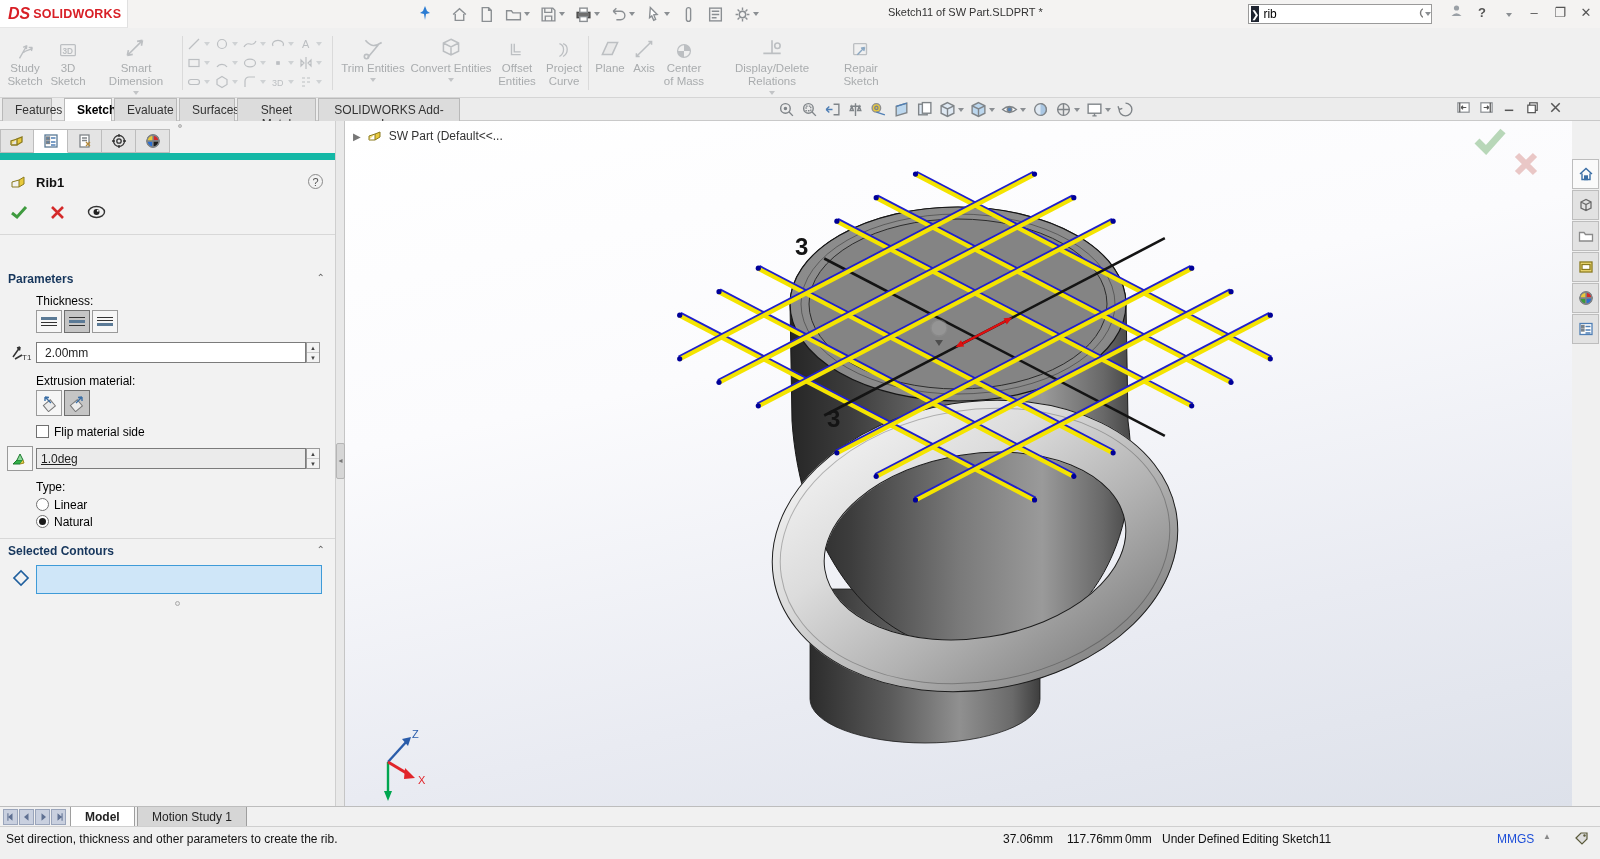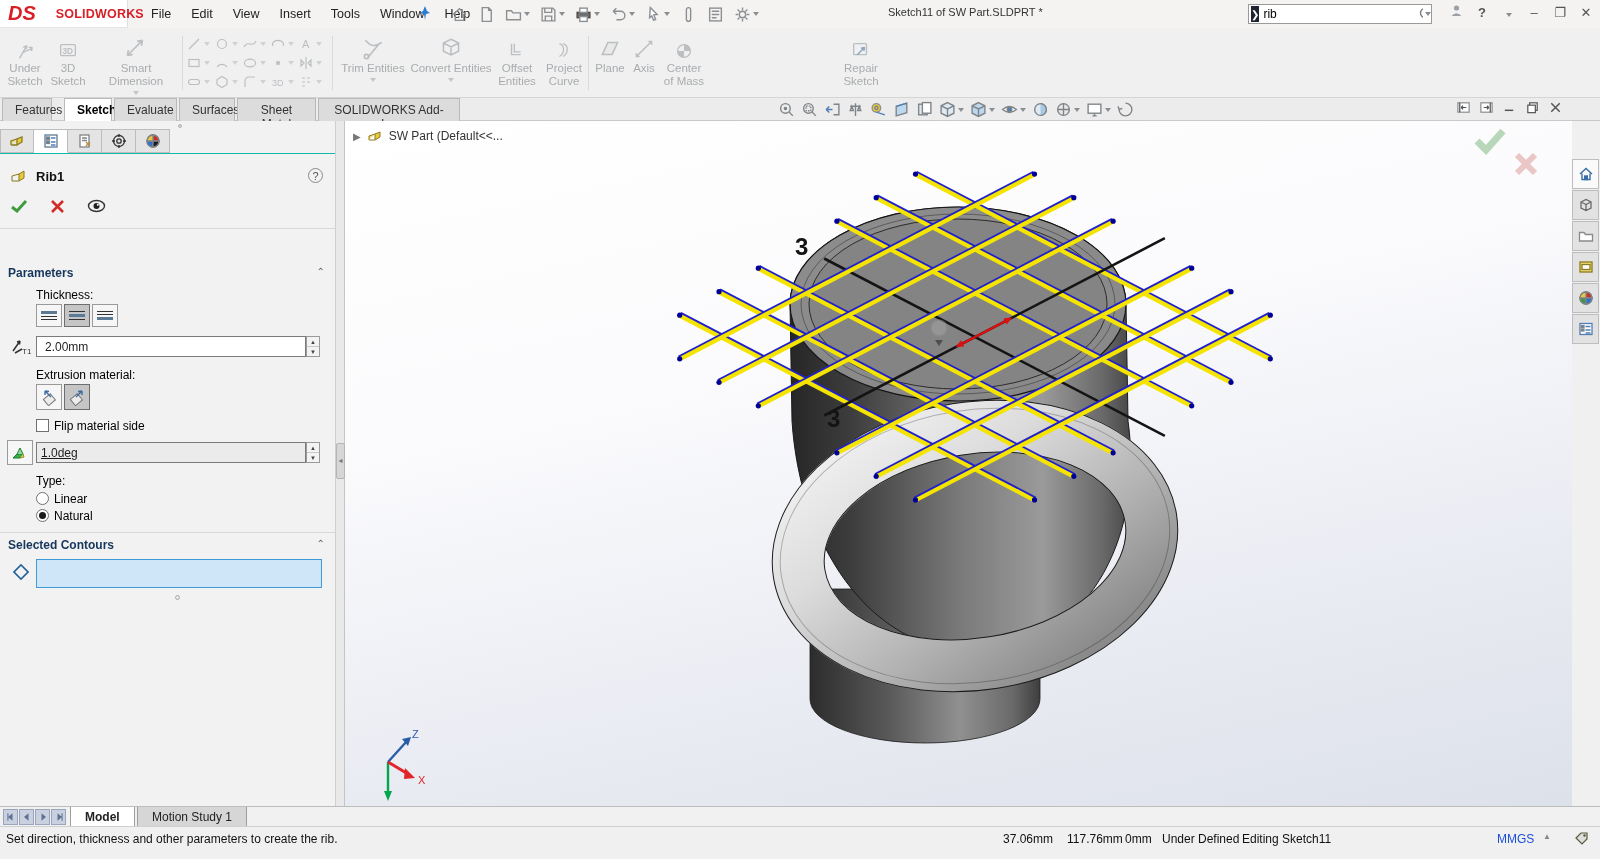--- a/index.html
+++ b/index.html
@@ -6,21 +6,21 @@
   html,body { width:1600px; height:859px; overflow:hidden;
     font-family:"Liberation Sans","DejaVu Sans",sans-serif; font-size:12px; color:#1e1e1e;
     background:#f0f0f0; }
   .abs { position:absolute; }
   #window { position:relative; width:1600px; height:859px; background:#f0f0f0; }
 
   
   #titlebar { position:absolute; left:0; top:0; width:1600px; height:28px; background:#f4f3f2; }
   #logo { position:absolute; left:0; top:0; width:128px; height:28px; background:#fff;
     border-right:1px solid #e0e0e0; border-bottom:1px solid #e6e6e6; display:flex; align-items:center; padding-left:8px; }
-  #logo .ds { color:#d81f26; font-style:italic; font-weight:bold; font-size:20px; margin-right:20px; }
+  #logo .ds { color:#d81f26; font-style:italic; font-weight:bold; font-size:16px; margin-right:3px; }
   #logo .sw { color:#d81f26; font-size:12.5px; letter-spacing:.2px; }
   #logo .sw b { font-weight:bold; }
   #menus { position:absolute; left:142px; top:0; height:28px; display:flex; align-items:center; gap:2px; }
   .menu-item { padding:4px 9px; font-size:12.5px; color:#222; cursor:default; }
   #pin { position:absolute; left:418px; top:5px; }
   #quickbar { position:absolute; left:448px; top:0; height:28px; display:flex; align-items:center; gap:4px; }
   .qitem { display:flex; align-items:center; padding:2px 3px; }
   .caret { width:0; height:0; border-left:3px solid transparent; border-right:3px solid transparent;
     border-top:4px solid #8b8f93; margin-left:2px; }
   #doc-title { position:absolute; left:888px; top:6px; font-size:11px; color:#333; }
@@ -59,21 +59,21 @@
   #panel { position:absolute; left:0; top:0; width:335px; height:685px; background:#f2f2f2; }
   #panel-grip { position:absolute; left:0; top:0; width:335px; height:8px; }
   #panel-grip .dot { position:absolute; left:178px; top:3px; width:4px; height:4px; border-radius:50%;
     background:#cfcfcf; border:1px solid #b5b5b5; }
   #pm-tabs { position:absolute; left:0; top:8px; height:24px; display:flex; }
   .pm-tab { width:34px; height:24px; background:#e4e4e4; border:1px solid #bdbdbd; border-left:none;
     display:flex; align-items:center; justify-content:center; }
   .pm-tab:first-child { border-left:1px solid #bdbdbd; }
   .pm-tab.active { background:#fff; border-bottom-color:#fff; }
   #pm-body { position:absolute; left:0; top:32px; width:335px; height:653px; background:#f2f2f2;
-    border-top:1px solid #14b8a6; }
+    border-top:7px solid #14b8a6; }
   #pm-header { position:absolute; left:10px; top:14px; display:flex; align-items:center; gap:8px; }
   #pm-header .t { font-weight:bold; font-size:13px; color:#111; }
   #pm-help { position:absolute; right:12px; top:14px; width:15px; height:15px; border:1px solid #8a8a8a;
     border-radius:50%; color:#555; font-size:11px; text-align:center; line-height:14px; }
   #pm-actions { position:absolute; left:10px; top:44px; display:flex; align-items:center; gap:22px; }
   .pm-sep { position:absolute; left:0; width:335px; height:1px; background:#d8d8d8; }
   .sec-head { position:absolute; left:8px; font-weight:bold; font-size:12px; color:#16365c; }
   .sec-chev { position:absolute; right:10px; color:#666; font-size:10px; }
   .pm-label { position:absolute; left:36px; font-size:12px; color:#000; }
   .tri-btn { width:26px; height:23px; background:#f6f6f6; border:1px solid #9a9a9a; margin-right:2px;
@@ -131,29 +131,20 @@
 </head>
 <body>
 
 <div id="window">
 
   <div id="titlebar">
     <div id="logo">
       <span class="ds">DS</span>
       <span class="sw"><b>SOLIDWORKS</b></span>
     </div>
-    <div id="menus">
-        <div class="menu-item">File</div>
-        <div class="menu-item">Edit</div>
-        <div class="menu-item">View</div>
-        <div class="menu-item">Insert</div>
-        <div class="menu-item">Tools</div>
-        <div class="menu-item">Window</div>
-        <div class="menu-item">Help</div>
-      </div>
     <span id="pin">
       <svg width="14" height="16">
           <path d="M7 1 L9 6 L12 8 L8 9 L7 15 L6 9 L2 8 L5 6 Z" fill="#2b7cd3"></path>
         </svg>
     </span>
     <div id="quickbar">
         <div class="qitem">
           <svg width="17" height="17" viewBox="0 0 16 16" fill="none" stroke="#8b8f93" stroke-width="1.3">
             <path d="M2 8 L8 2.5 L14 8 M4 7.5 V13.5 H12 V7.5"></path>
           </svg>
@@ -332,21 +323,21 @@
           <span class="caret" style="border-top-color:#cfd2d4"></span>
         </div>
       </div>
   <div class="rib-item" style="left: 4px; width: 42px;">
         <div class="ric">
           <svg width="22" height="22" viewBox="0 0 24 24" fill="none" stroke="#bcbfc2" stroke-width="1.5">
             <path d="M6 20 L14 6 M14 6 L10 8 M14 6 L13.5 10"></path>
             <path d="M10 14 C14 10 18 12 20 8 M20 8 L16 8 M20 8 L19 12"></path>
           </svg>
         </div>
-        <div>Under</div>
+        <div>Study</div>
         <div>Sketch</div>
       </div>
       <div class="rib-item" style="left: 48px; width: 40px;">
         <div class="ric">
           <svg width="22" height="22" viewBox="0 0 24 24">
             <rect x="4" y="5" width="16" height="12" rx="1" fill="none" stroke="#bcbfc2" stroke-width="1.4"></rect>
             <text x="6" y="15" font-size="9" fill="#bcbfc2" font-weight="bold">3D</text>
           </svg>
         </div>
         <div>3D</div>
@@ -417,20 +408,30 @@
       <div class="rib-item" style="left: 660px; width: 48px;">
         <div class="ric">
           <svg width="22" height="22" viewBox="0 0 24 24">
             <circle cx="12" cy="12" r="7" fill="none" stroke="#bcbfc2" stroke-width="1.4"></circle>
             <path d="M12 5 A7 7 0 0 1 19 12 L12 12 Z" fill="#bcbfc2"></path>
             <path d="M12 19 A7 7 0 0 1 5 12 L12 12 Z" fill="#bcbfc2"></path>
           </svg>
         </div>
         <div>Center</div>
         <div>of Mass</div>
+      </div>
+      <div class="rib-item" style="left: 712px; width: 120px;">
+        <div class="ric">
+          <svg width="26" height="26" viewBox="0 0 24 24" fill="none" stroke="#bcbfc2" stroke-width="1.5">
+            <path d="M12 4 V16 M4 16 H20"></path>
+            <circle cx="17" cy="9" r="2.5"></circle>
+          </svg>
+        </div>
+        <div>Display/Delete Relations</div>
+        <div class="caret rib-caret" style="margin-top:3px"></div>
       </div>
       <div class="rib-item" style="left: 838px; width: 46px;">
         <div class="ric">
           <svg width="22" height="22" viewBox="0 0 24 24" fill="none" stroke="#bcbfc2" stroke-width="1.5">
             <rect x="4" y="4" width="14" height="12" rx="1"></rect>
             <path d="M8 16 L16 8 M16 8 L12 9 M16 8 L15 12" stroke="#8aa7c2"></path>
           </svg>
         </div>
         <div>Repair</div>
         <div>Sketch</div>

